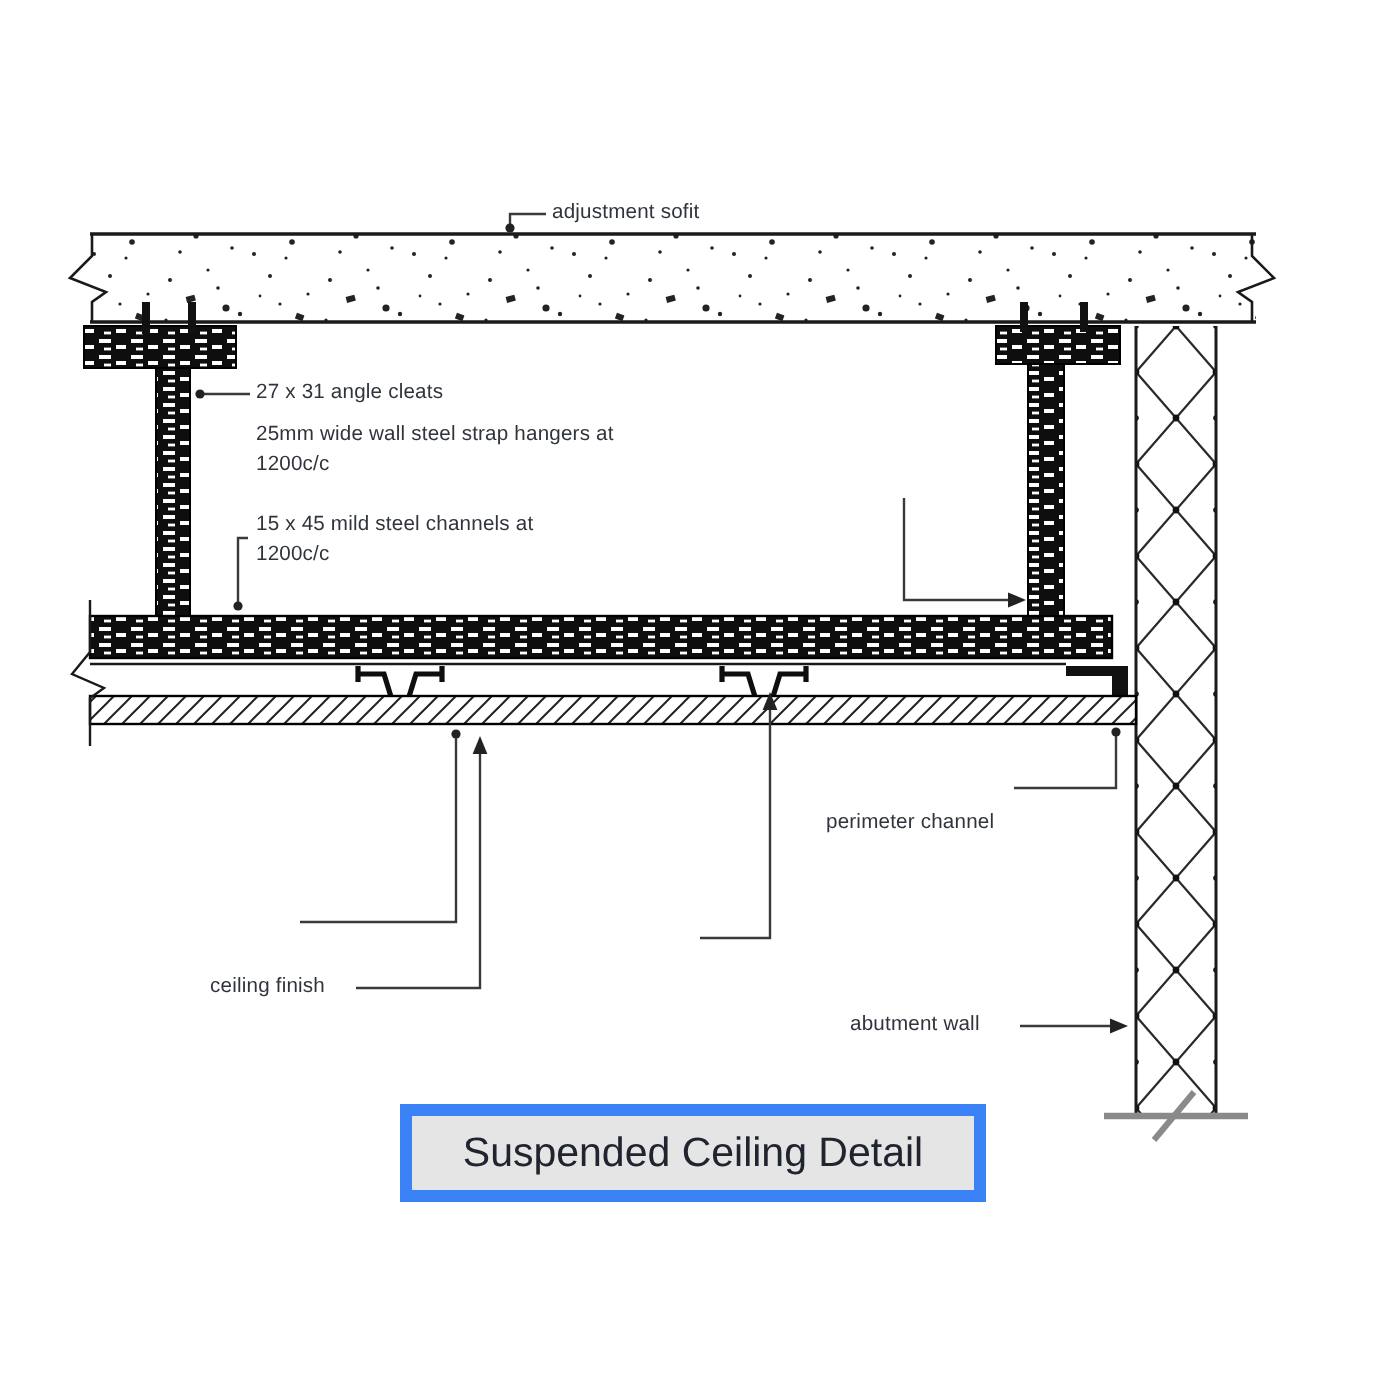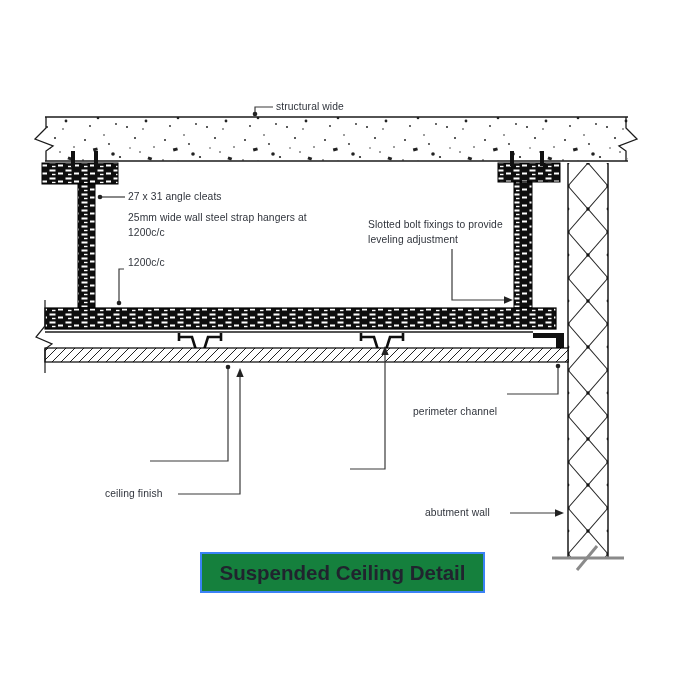--- a/index.html
+++ b/index.html
@@ -7,22 +7,22 @@
     position:relative; width:700px; height:700px; background:#ffffff;
     font-family:"Liberation Sans", sans-serif; overflow:hidden;
   }
   .stage svg { position:absolute; left:0; top:0; }
   .lbl {
     position:absolute; font-size:10.3px; line-height:14.5px;
     color:#30343c; letter-spacing:0.1px; white-space:nowrap;
   }
   .title-box {
     position:absolute; left:200px; top:552px; width:281px; height:37px;
-    border:2px solid #3b82f6; display:flex; align-items:center; justify-content:center;
-    font-size:20.5px; color:#20242e; background:#15803d;font-weight:bold;
+    border:6px solid #3b82f6; display:flex; align-items:center; justify-content:center;
+    font-size:20.5px; color:#20242e; background:#e5e5e5;
   }
 </style>
 </head>
 <body>
 
 <div class="stage">
 
   <svg width="700" height="700" viewBox="0 0 700 700">
     <defs>
 
@@ -136,40 +136,37 @@
       <circle cx="228" cy="367" r="2.3"></circle>
       <circle cx="558" cy="366" r="2.3"></circle>
       <polygon points="513,300 504,296.2 504,303.8"></polygon>
       <polygon points="240,368 236.3,377 243.7,377"></polygon>
       <polygon points="385,346 381.3,355 388.7,355"></polygon>
       <polygon points="564,513 555,509.3 555,516.7"></polygon>
     </g>
   </svg>
 
   <div class="lbl" style="left:276px; top:100px;">
-    <div>structural wide</div>
+    <div>adjustment sofit</div>
   </div>
 
   <div class="lbl" style="left:128px; top:190px;">
     <div>27 x 31 angle cleats</div>
   </div>
 
   <div class="lbl" style="left:128px; top:211px;">
     <div>25mm wide wall steel strap hangers at</div>
     <div>1200c/c</div>
   </div>
 
   <div class="lbl" style="left:128px; top:256px;">
+    <div>15 x 45 mild steel channels at</div>
     <div>1200c/c</div>
   </div>
 
-  <div class="lbl" style="left:368px; top:218px;">
-    <div>Slotted bolt fixings to provide</div>
-    <div>leveling adjustment</div>
-  </div>
 
 
   <div class="lbl" style="left:105px; top:487px;">
     <div>ceiling finish</div>
   </div>
 
 
   <div class="lbl" style="left:413px; top:405px;">
     <div>perimeter channel</div>
   </div>

